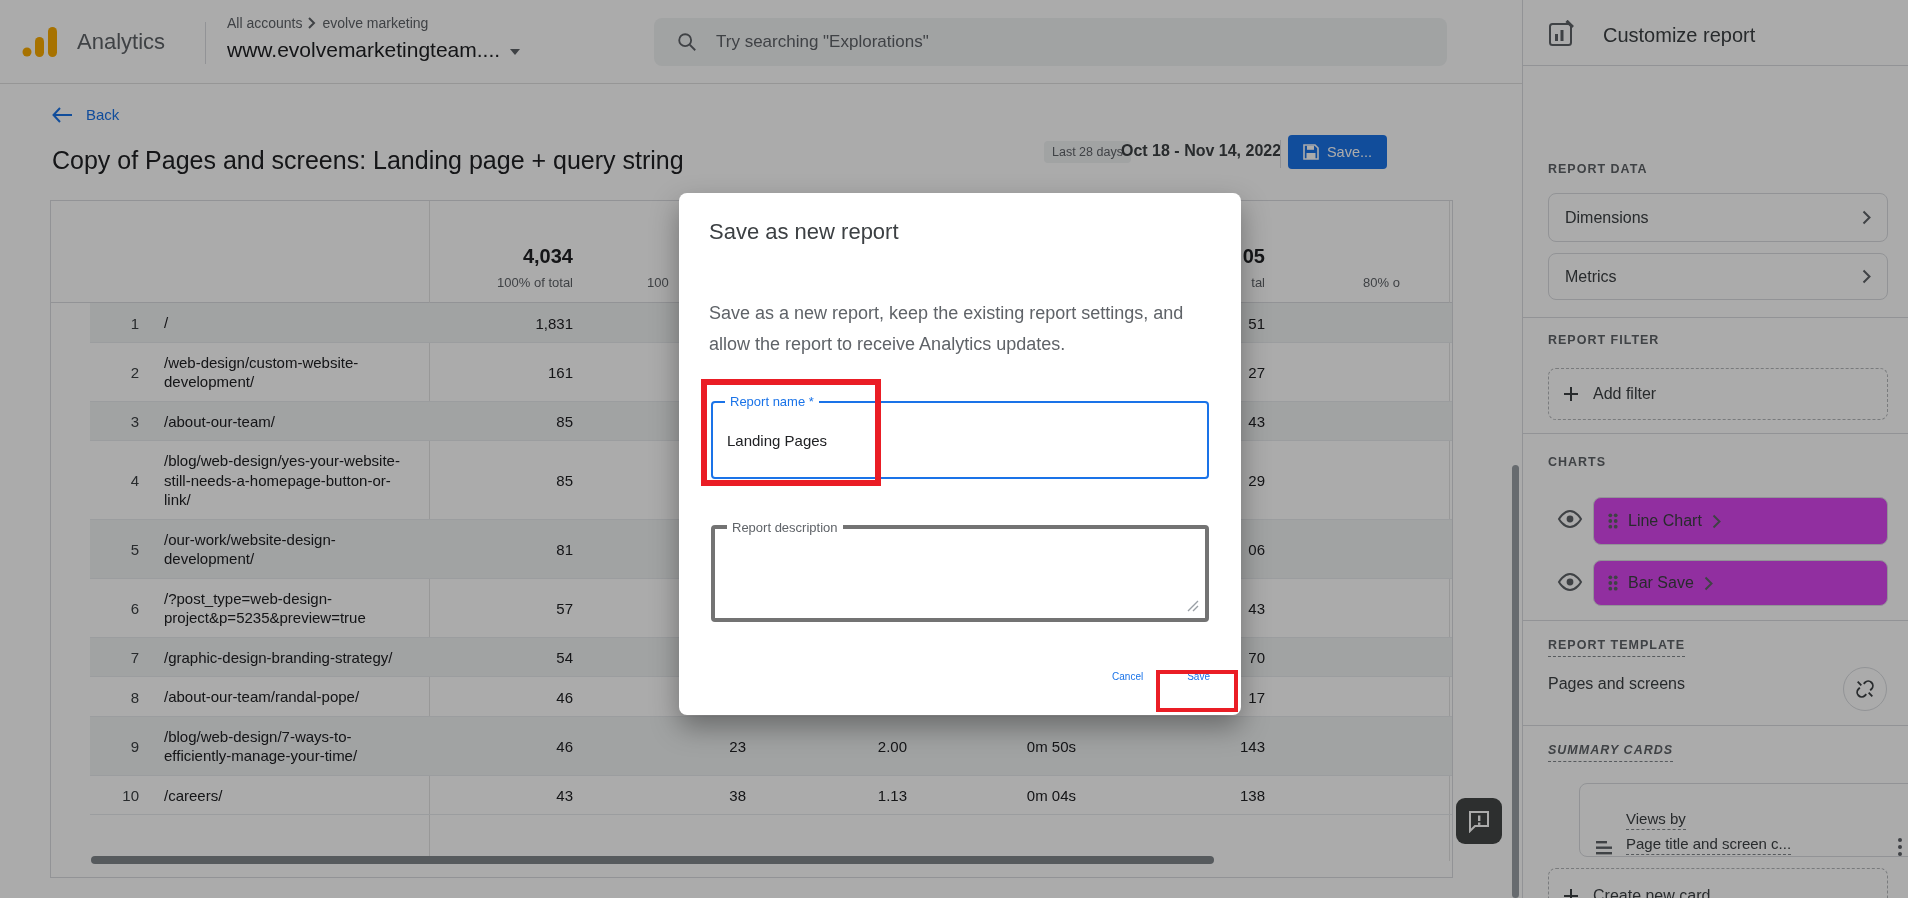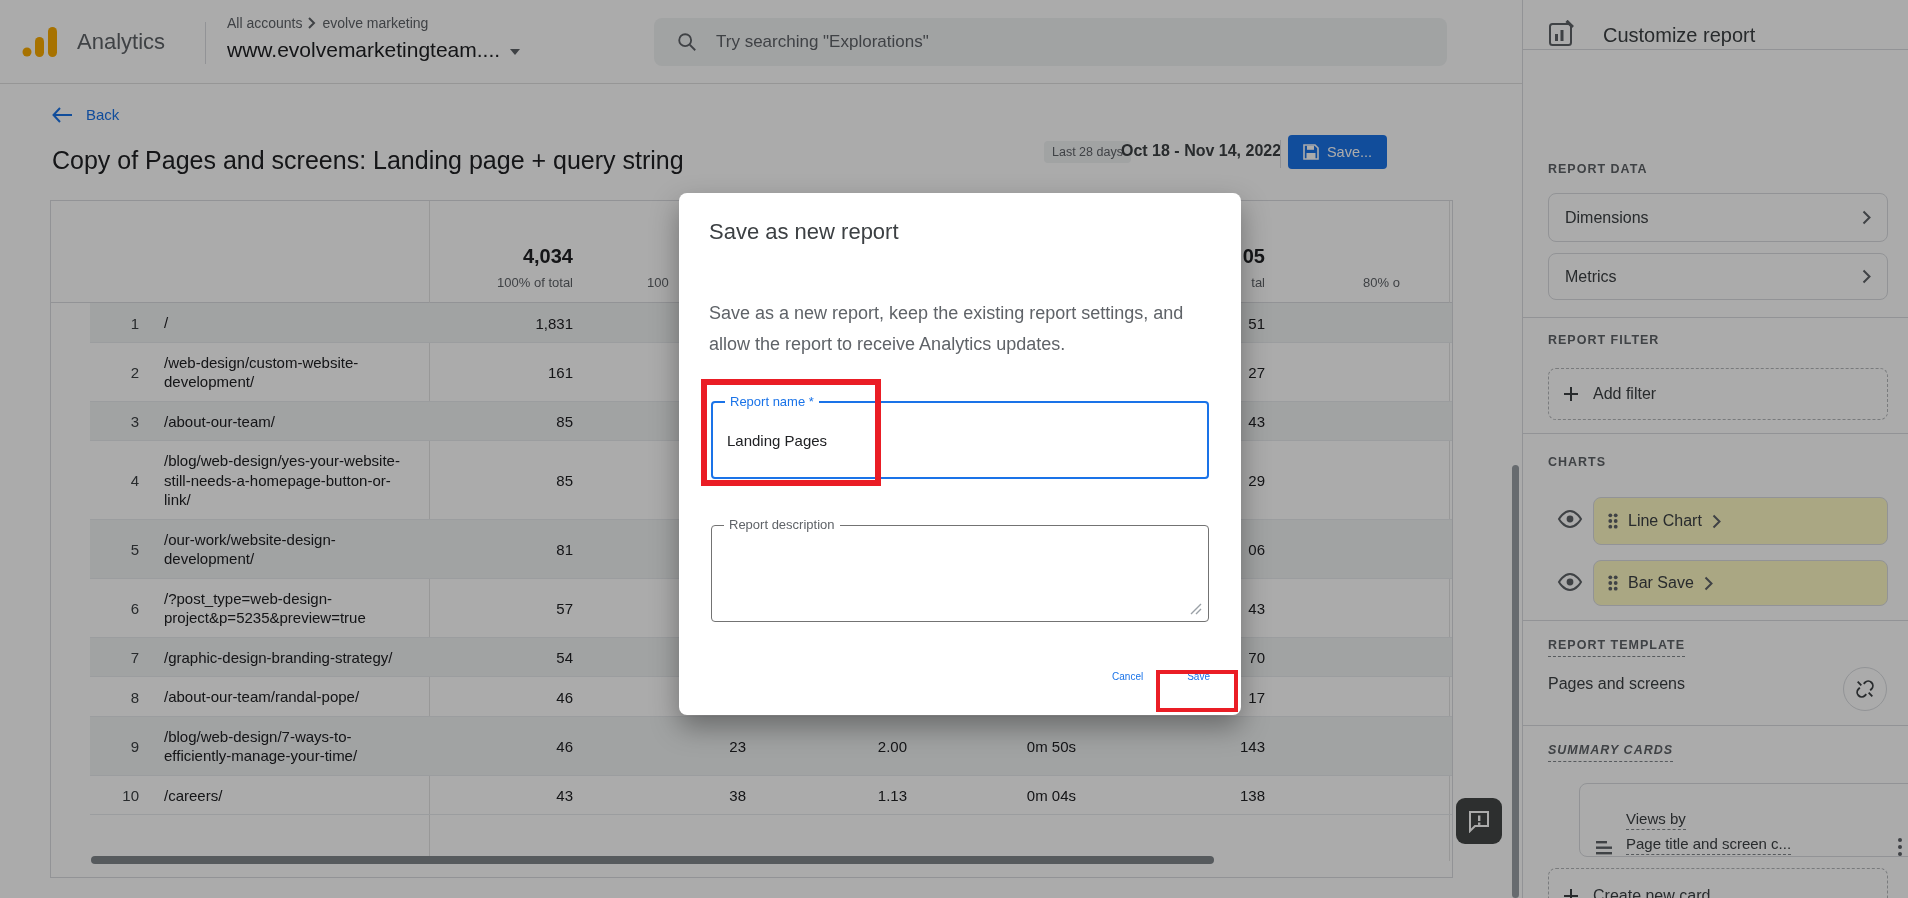--- a/index.html
+++ b/index.html
@@ -45,41 +45,41 @@
   .tpath { position:relative; margin-left:113px; width:240px; padding:10px 0; font-size:15px; line-height:19.5px; color:#202124; }
   .tval { position:absolute; top:50%; transform:translateY(-50%); font-size:15px; color:#202124; }
   .hscroll-thumb { position:absolute; left:40px; top:655px; width:1123px; height:8px; border-radius:4px; background:#80868b; cursor:pointer; }
 
   
   .vscroll-thumb { position:absolute; left:1512px; top:465px; width:7px; height:433px; border-radius:4px; background:#9aa0a6; cursor:pointer; }
   .feedback-btn { position:absolute; left:1456px; top:798px; width:46px; height:46px; border-radius:9px; background:#444746; display:flex; align-items:center; justify-content:center; cursor:pointer; z-index:11; }
 
   
   .sidebar { position:absolute; left:1522px; top:0; width:386px; height:898px; background:#fff; border-left:1px solid #dadce0; z-index:12; }
-  .sb-header { position:absolute; left:0; top:0; width:386px; height:50px; border-bottom:1px solid #dadce0; }
+  .sb-header { position:absolute; left:0; top:0; width:386px; height:66px; border-bottom:1px solid #dadce0; }
   .sb-title { position:absolute; left:80px; top:24px; font-size:20px; color:#3c4043; }
   .sb-label { position:absolute; left:25px; font-size:12.5px; letter-spacing:1px; color:#5f6368; font-weight:bold; }
   .sb-label .dashed { border-bottom:1px dashed #80868b; padding-bottom:4px; }
   .sb-card { position:absolute; left:25px; width:340px; border:1px solid #dadce0; border-radius:8px; background:#fff; display:flex; align-items:center; padding:0 16px; font-size:16px; color:#3c4043; cursor:pointer; }
   .sb-card .grow { flex:1; }
   .sb-divider { position:absolute; left:0; width:386px; height:1px; background:#dadce0; }
   .dash-card { position:absolute; left:25px; width:340px; border:1px dashed #b5b8bb; border-radius:8px; display:flex; align-items:center; padding:0 14px; gap:14px; font-size:16px; color:#3c4043; cursor:pointer; }
-  .chart-card { position:absolute; width:295px; left:70px; border:1px solid #dadce0; border-radius:8px; display:flex; align-items:center; padding:0 14px; gap:10px; font-size:16px; color:#3c4043; cursor:pointer; background:#fef9c3; }
+  .chart-card { position:absolute; width:295px; left:70px; border:1px solid #dadce0; border-radius:8px; display:flex; align-items:center; padding:0 14px; gap:10px; font-size:16px; color:#3c4043; cursor:pointer; background:#d946ef; }
   .eye-btn { position:absolute; left:33px; width:28px; height:22px; cursor:pointer; }
   .circle-btn { position:absolute; left:1843px; top:667px; width:44px; height:44px; border:1px solid #dadce0; border-radius:50%; display:flex; align-items:center; justify-content:center; cursor:pointer; z-index:13; }
   .dashed-underline { border-bottom:1px dashed #80868b; padding-bottom:2px; }
 
   
   .scrim { position:absolute; left:0; top:0; width:1908px; height:898px; background:rgba(0,0,0,0.33); z-index:50; }
   .modal { position:absolute; left:679px; top:193px; width:562px; height:522px; background:#fff; border-radius:8px; box-shadow:0 12px 28px rgba(0,0,0,0.35); z-index:100; }
   .modal-title { position:absolute; left:30px; top:26px; font-size:22px; color:#3c4043; }
   .modal-body { position:absolute; left:30px; top:105px; width:475px; font-size:18px; line-height:31px; color:#5f6368; }
   .field { position:absolute; left:32px; width:498px; border-radius:4px; background:#fff; }
   .field-name { top:208px; height:78px; border:2px solid #1a73e8; }
-  .field-desc { top:332px; height:97px; border:1px solid #737373; }
+  .field-desc { top:332px; height:97px; border:4px solid #737373; }
   .float-label { position:absolute; left:12px; top:-9px; background:#fff; padding:0 5px; font-size:13px; }
   .field-name .float-label { color:#1a73e8; }
   .field-desc .float-label { color:#5f6368; }
   .field input, .field textarea { position:absolute; left:14px; top:0; width:460px; height:100%; border:none; outline:none; font-size:15px; color:#202124; font-family:"Liberation Sans",sans-serif; background:transparent; resize:none; }
   .resize-handle { position:absolute; right:6px; bottom:6px; width:12px; height:12px; }
   .modal-actions { position:absolute; right:31px; top:478px; display:flex; align-items:center; gap:44px; }
   .text-btn { color:#1a73e8; font-size:10px; font-weight:normal; cursor:pointer; }
 
   
   .anno1 { position:absolute; left:701px; top:379px; width:180px; height:107px; border:6px solid #ea1d25; z-index:110; pointer-events:none; }

